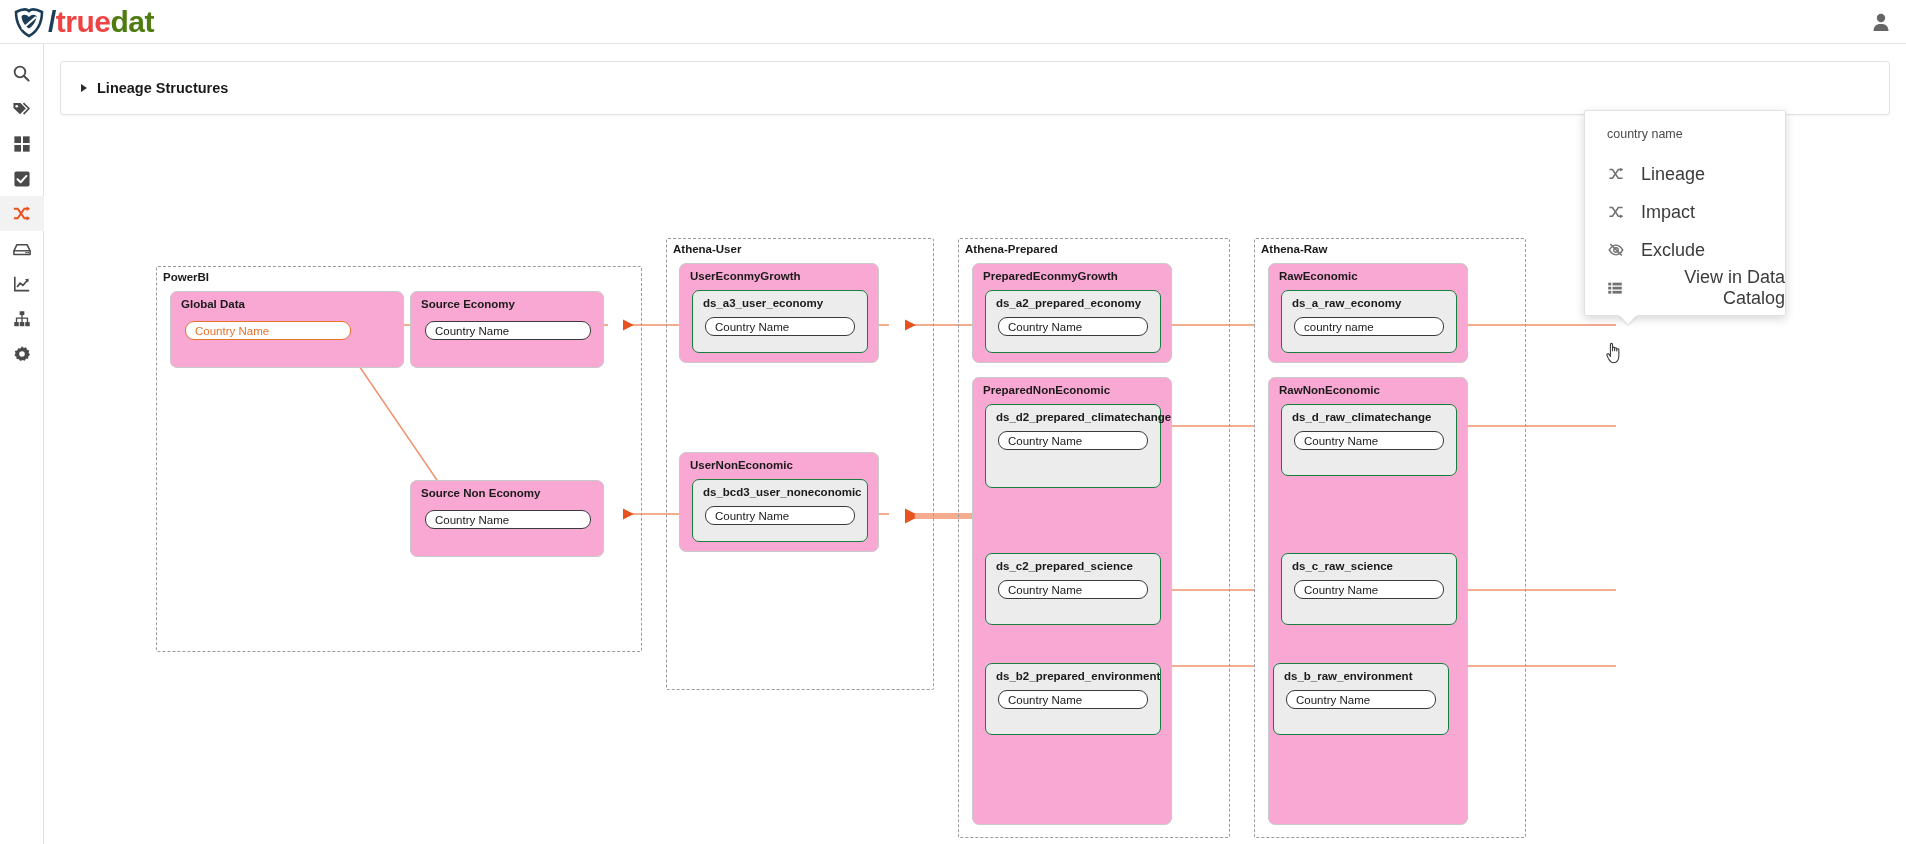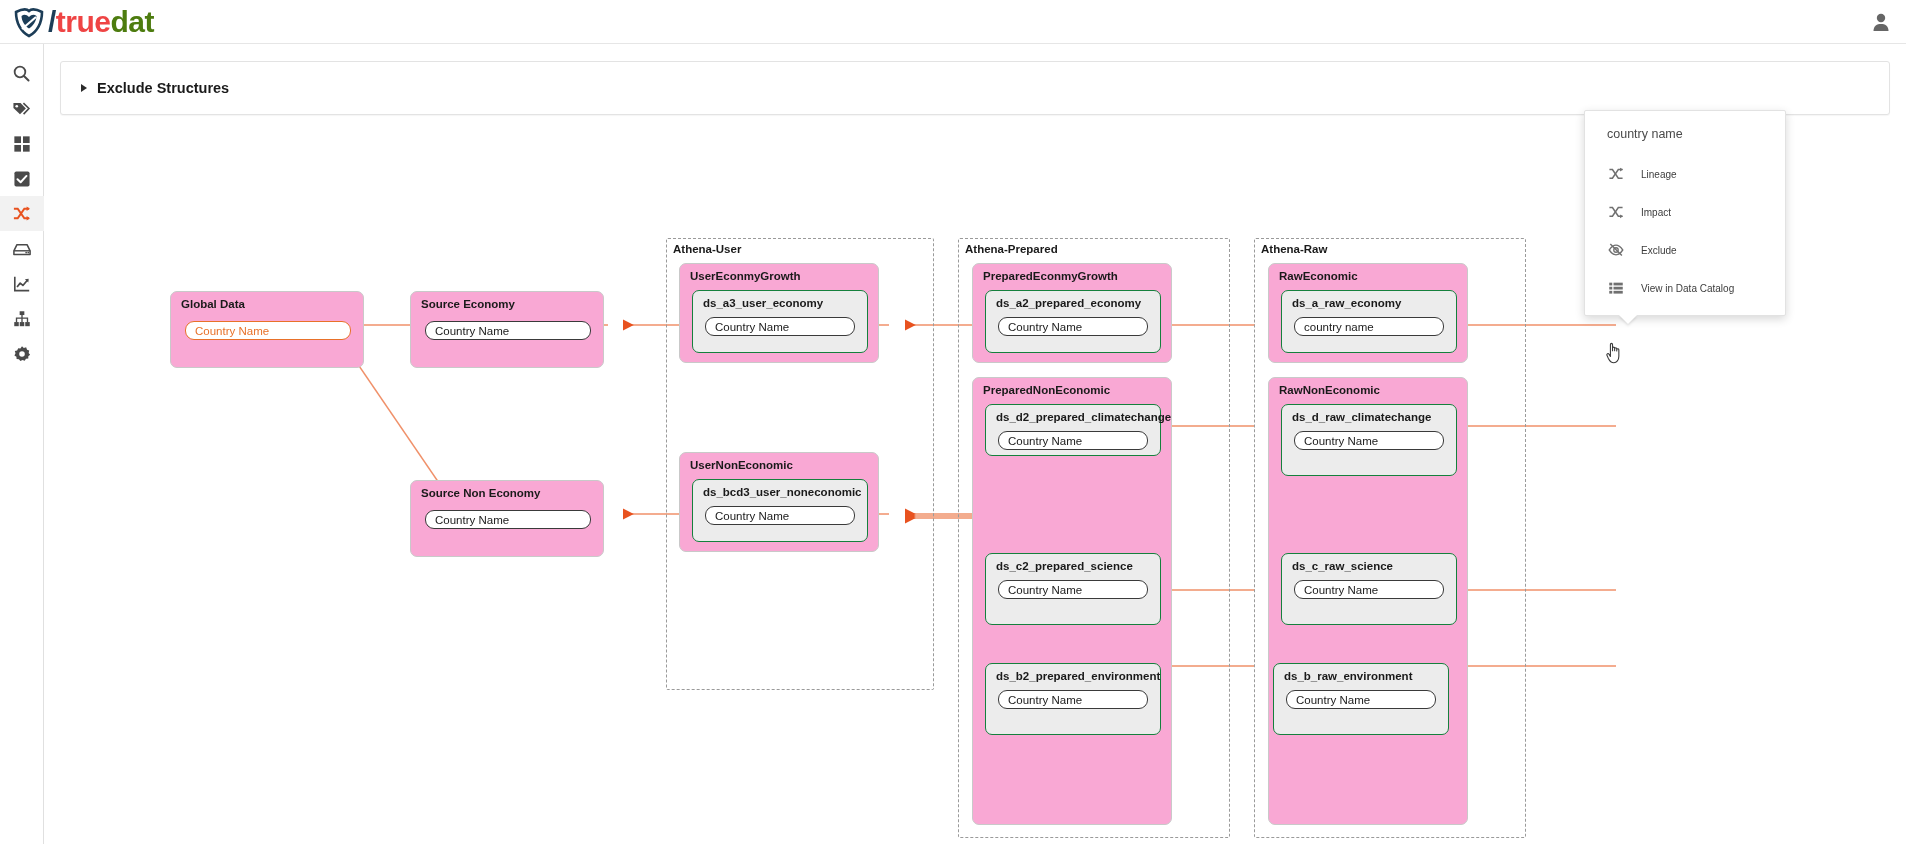--- a/index.html
+++ b/index.html
@@ -92,21 +92,21 @@
   
   .ctx-menu {
     position: absolute; left: 1584px; top: 110px; width: 202px;
     background: #ffffff; border: 1px solid #e2e2e2; border-radius: 2px;
     box-shadow: 0 3px 10px rgba(0,0,0,0.16);
     padding: 10px 0 8px 0; z-index: 40;
   }
   .ctx-title { font-size: 12.5px; color: #4a4a4a; padding: 6px 0 14px 22px; white-space: nowrap; }
   .ctx-item {
     display: flex; align-items: center; height: 38px; padding-left: 22px; cursor: pointer;
-    font-size: 10px; color: #3c3c3c;
+    font-size: 18px; color: #3c3c3c; text-align: right;
   }
   .ctx-ico { width: 18px; height: 18px; margin-right: 16px; display: flex; align-items: center; justify-content: center; }
   .ctx-tail {
     position: absolute; left: 34px; bottom: -9px; width: 0; height: 0;
     border-left: 9px solid transparent; border-right: 9px solid transparent;
     border-top: 9px solid #ffffff;
     filter: drop-shadow(0 2px 1px rgba(0,0,0,0.10));
   }
   .cursor-ptr { position: absolute; left: 1604px; top: 340px; z-index: 50; }
 </style>
@@ -219,21 +219,21 @@
           <circle cx="10" cy="10" r="3.1" fill="#fff"></circle>
         </svg>
       </span>
     </div>
   </div>
 
   <div class="content">
 
     <div class="panel">
       <span class="panel-caret"></span>
-      <span class="panel-title">Exclude Structures</span>
+      <span class="panel-title">Lineage Structures</span>
     </div>
 
     <div class="canvas">
 
       <svg class="svg-links" viewBox="0 0 1862 724">
         <defs>
           <marker id="ah" markerWidth="8" markerHeight="8" refX="7" refY="4" orient="auto">
             <path d="M8,0 L8,8 L0,4 Z" fill="#e8521f"></path>
           </marker>
         </defs>
@@ -258,21 +258,24 @@
           <path d="M1211 546 L990 546 L990 398 L862 398"></path>
 
           <path d="M1572 546 L1228 546"></path>
 
           <path d="M845 394 L580 394"></path>
 
           <path d="M410 385 L296 218"></path>
         </g>
       </svg>
 
-      <div class="sub-box" style="left:126px; top:171px; width:194px; height:77px;">
+      <div class="group-box" style="left:112px; top:146px; width:486px; height:386px;">
+        <span class="group-label">PowerBI</span>
+      </div>
+      <div class="sub-box" style="left:126px; top:171px; width:234px; height:77px;">
         <span class="sub-label">Global Data</span>
         <div class="field highlight" style="left:14px; top:29px; width:166px;">Country Name</div>
       </div>
       <div class="sub-box" style="left:366px; top:171px; width:194px; height:77px;">
         <span class="sub-label">Source Economy</span>
         <div class="field" style="left:14px; top:29px; width:166px;">Country Name</div>
       </div>
       <div class="sub-box" style="left:366px; top:360px; width:194px; height:77px;">
         <span class="sub-label">Source Non Economy</span>
         <div class="field" style="left:14px; top:29px; width:166px;">Country Name</div>
@@ -301,21 +304,21 @@
       </div>
       <div class="sub-box" style="left:928px; top:143px; width:200px; height:100px;">
         <span class="sub-label">PreparedEconmyGrowth</span>
         <div class="ds-box" style="left:12px; top:26px; width:176px; height:63px;">
           <span class="ds-label">ds_a2_prepared_economy</span>
           <div class="field" style="left:12px; top:26px; width:150px;">Country Name</div>
         </div>
       </div>
       <div class="sub-box" style="left:928px; top:257px; width:200px; height:448px;">
         <span class="sub-label">PreparedNonEconomic</span>
-        <div class="ds-box" style="left:12px; top:26px; width:176px; height:52px;">
+        <div class="ds-box" style="left:12px; top:26px; width:176px; height:84px;">
           <span class="ds-label">ds_d2_prepared_climatechange</span>
           <div class="field" style="left:12px; top:26px; width:150px;">Country Name</div>
         </div>
         <div class="ds-box" style="left:12px; top:175px; width:176px; height:72px;">
           <span class="ds-label">ds_c2_prepared_science</span>
           <div class="field" style="left:12px; top:26px; width:150px;">Country Name</div>
         </div>
         <div class="ds-box" style="left:12px; top:285px; width:176px; height:72px;">
           <span class="ds-label">ds_b2_prepared_environment</span>
           <div class="field" style="left:12px; top:26px; width:150px;">Country Name</div>

